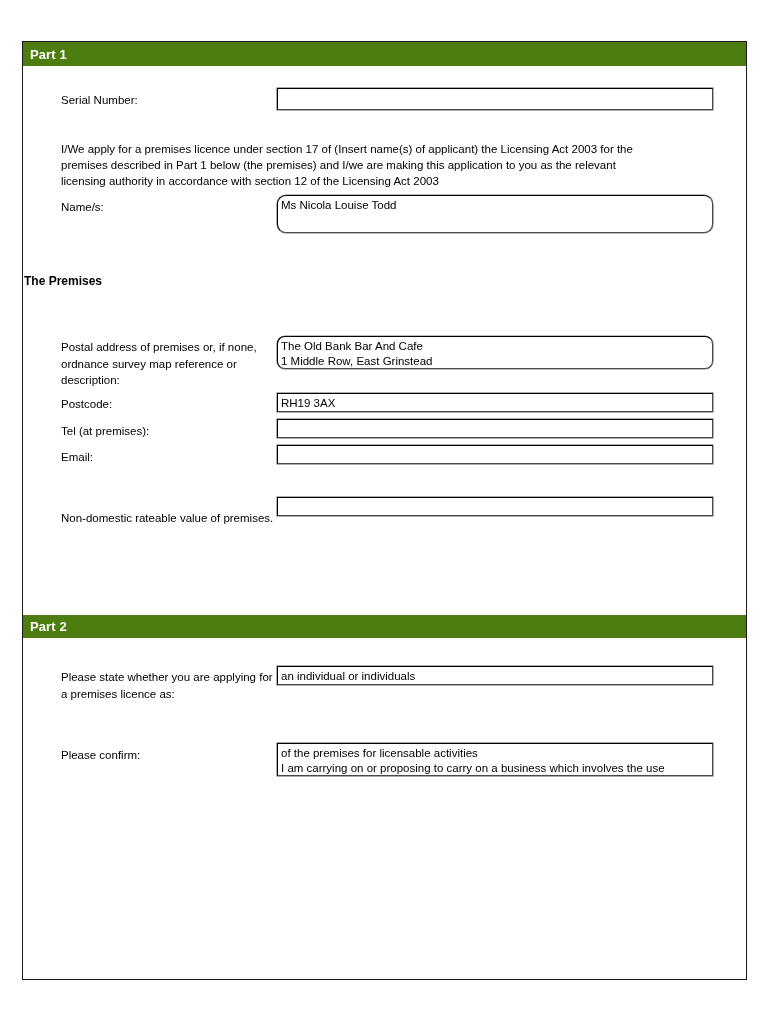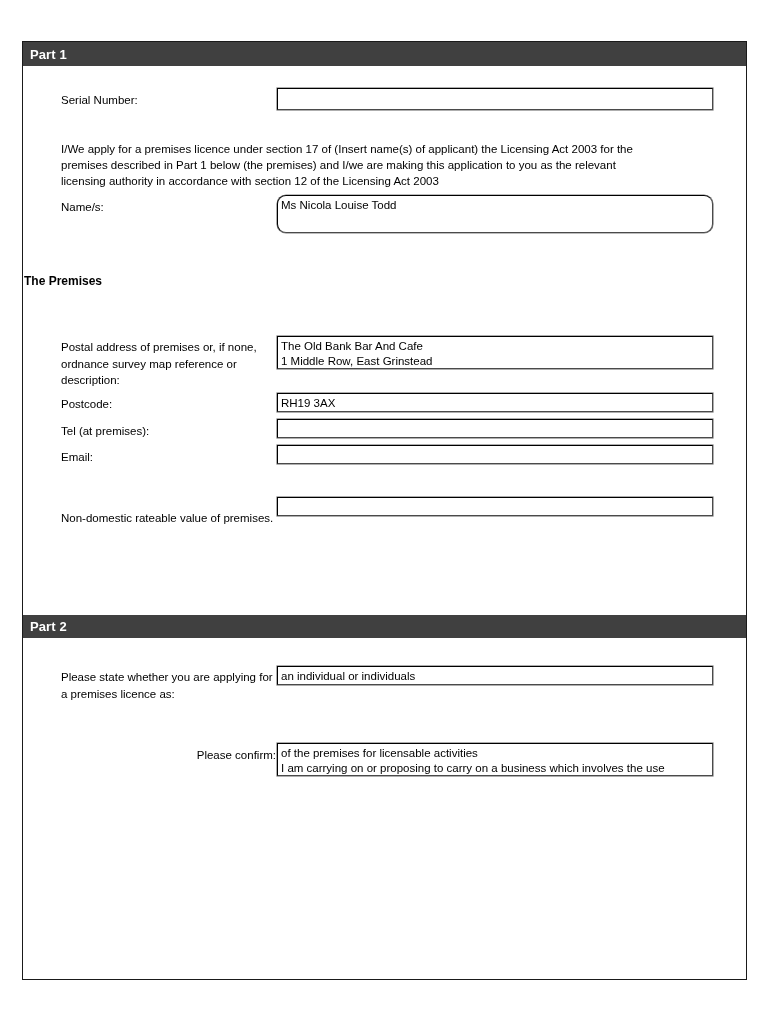--- a/index.html
+++ b/index.html
@@ -27,21 +27,21 @@
     box-sizing: border-box;
     background: #ffffff;
   }
 
   
   .part-bar {
     position: absolute;
     left: 0;
     width: 100%;
     height: 24px;
-    background: #404040;
+    background: #4d7c0f;
     box-sizing: border-box;
     display: flex;
     align-items: center;
   }
   .part-bar-label {
     color: #ffffff;
     font-size: 13px;
     font-weight: bold;
     padding-left: 7px;
     letter-spacing: 0.1px;
@@ -130,21 +130,21 @@
   </div>
 
   <div class="section-heading" style="top: 232px;">The Premises</div>
 
   <div class="field-row">
     <div class="field-label" style="top: 297px;">
       <span class="line">Postal address of premises or,</span>
       <span class="line">if none, ordnance survey map</span>
       <span class="line">reference or description:</span>
     </div>
-    <div class="field-box" style="top: 294px; height: 33px;">
+    <div class="field-box" style="top: 294px; height: 33px; border-radius: 8px;">
       <span class="line">The Old Bank Bar And Cafe</span>
       <span class="line">1 Middle Row, East Grinstead</span>
     </div>
   </div>
 
   <div class="field-row">
     <div class="field-label" style="top: 354px;">Postcode:</div>
     <div class="field-box" style="top: 351px; height: 19px;">RH19 3AX</div>
   </div>
 
@@ -173,20 +173,20 @@
   <div class="field-row">
     <div class="field-label" style="top: 627px;">
       <span class="line">Please state whether you are</span>
       <span class="line">applying for a premises licence</span>
       <span class="line">as:</span>
     </div>
     <div class="field-box" style="top: 624px; height: 19px;">an individual or individuals</div>
   </div>
 
   <div class="field-row">
-    <div class="field-label" style="top: 705px; text-align: right;">Please confirm:</div>
+    <div class="field-label" style="top: 705px;">Please confirm:</div>
     <div class="field-box" style="top: 701px; height: 33px;">
       <span class="line">of the premises for licensable activities</span>
       <span class="line">I am carrying on or proposing to carry on a business which involves the use</span>
     </div>
   </div>
 
 </div>
 
 </body></html>

